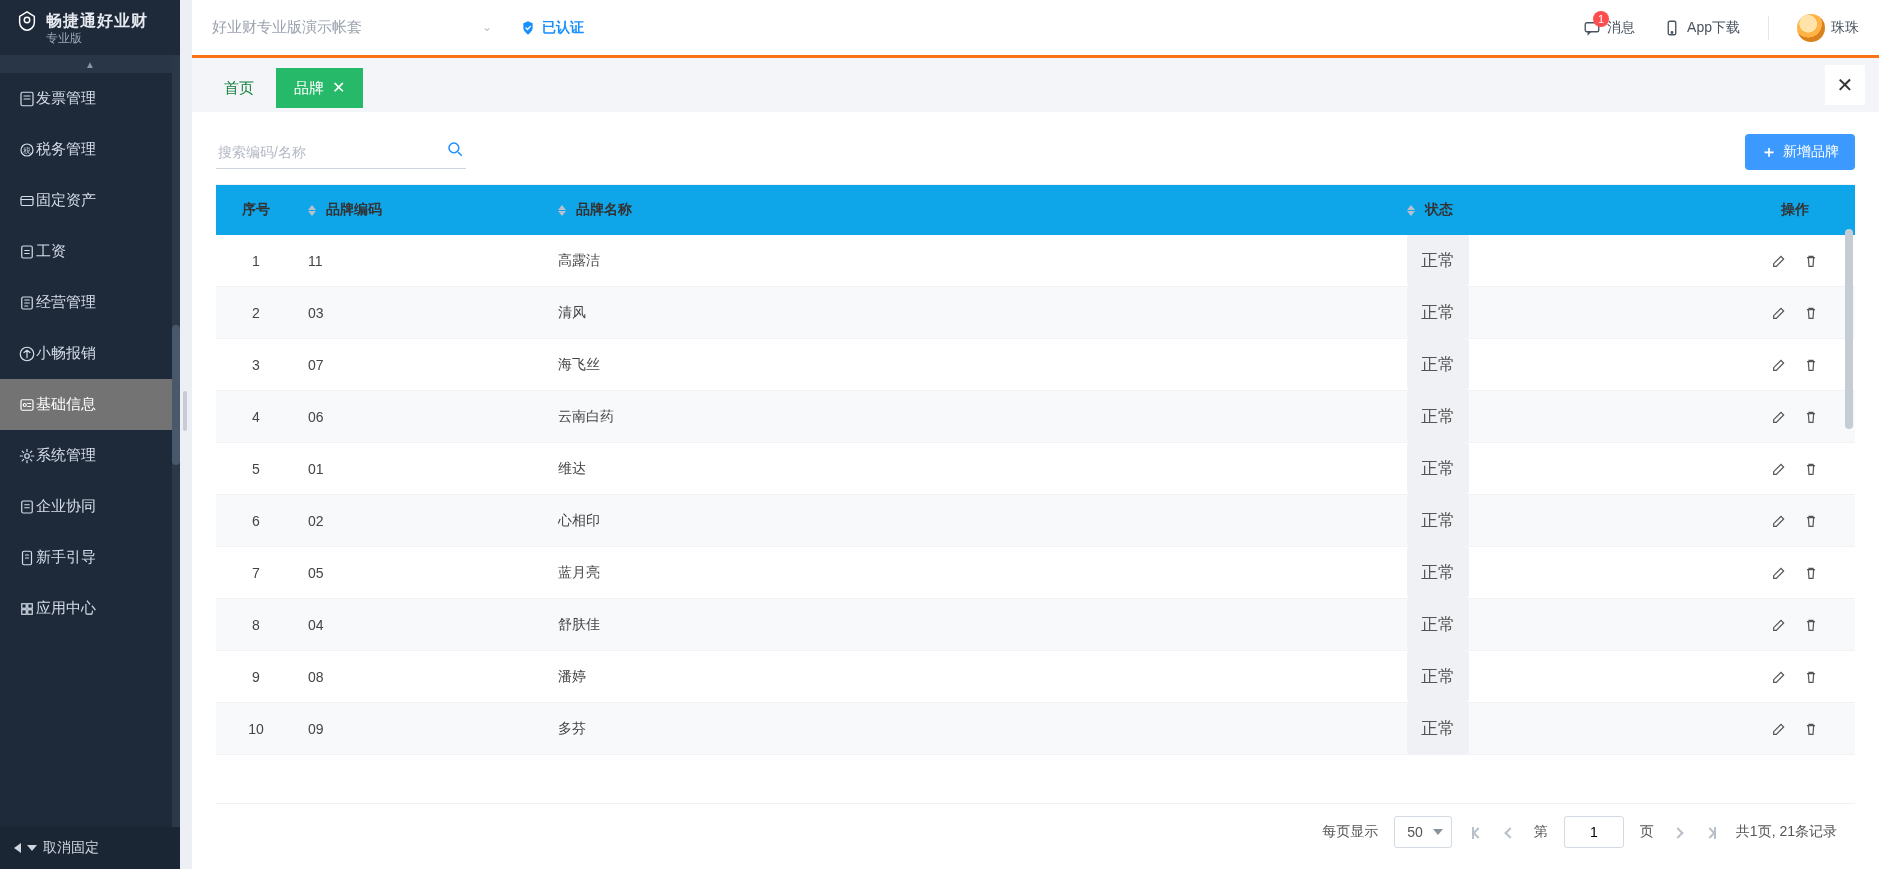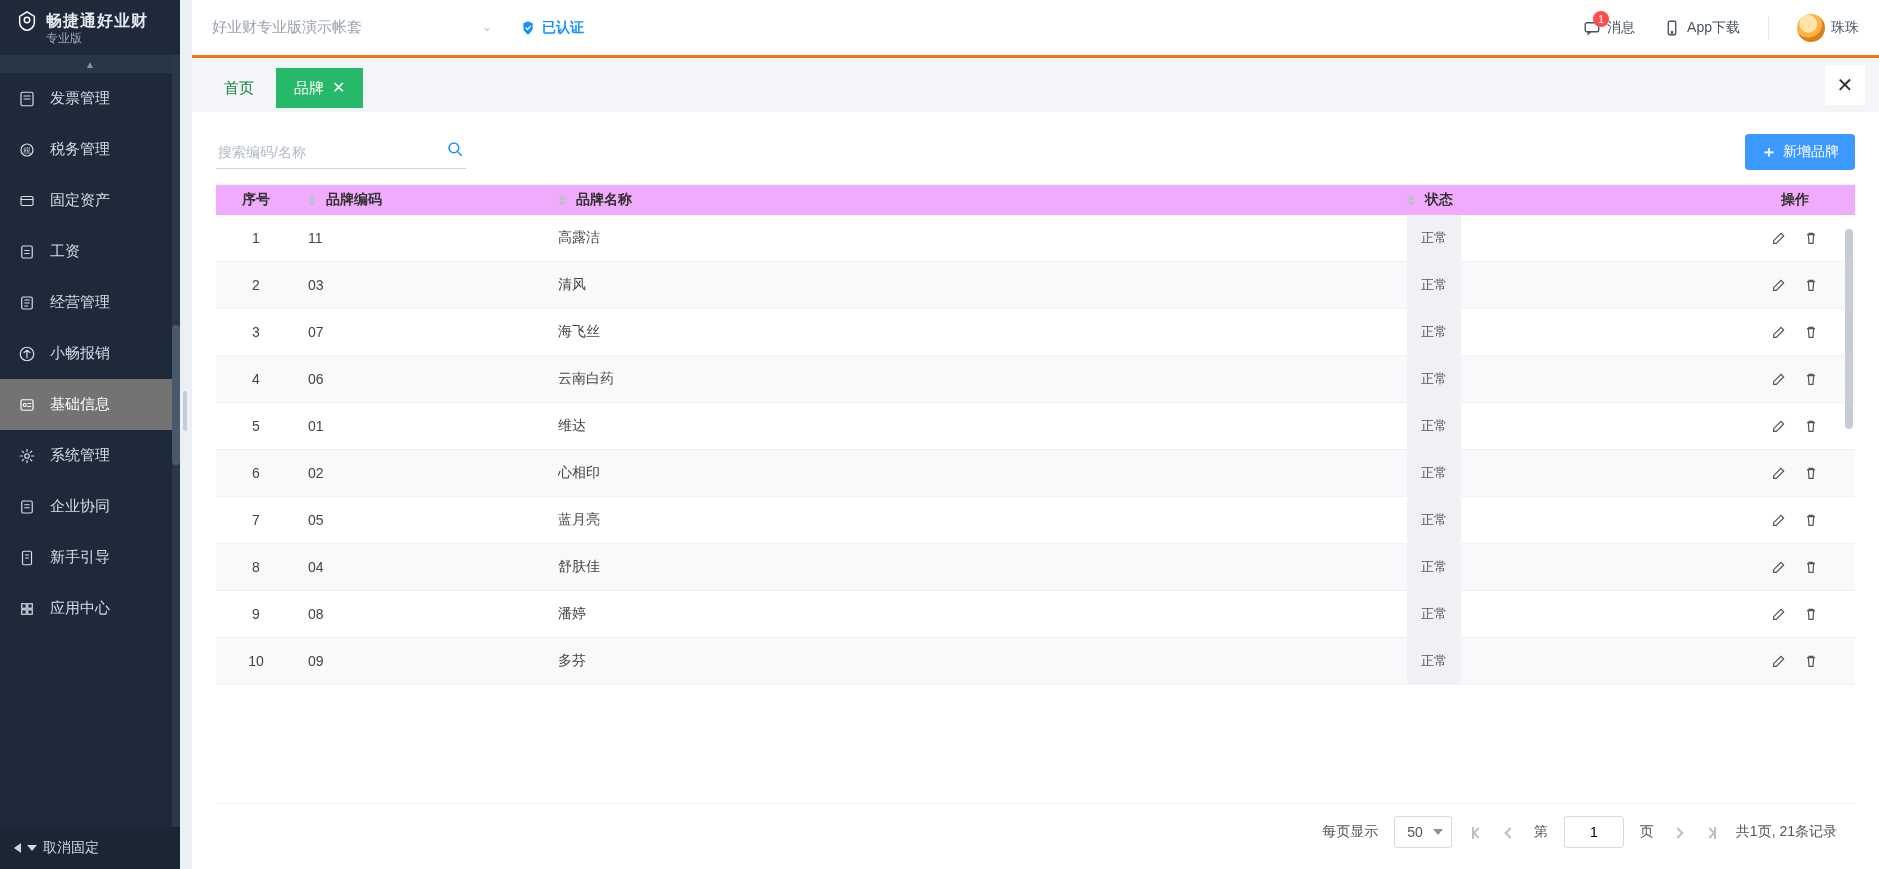--- a/index.html
+++ b/index.html
@@ -7,21 +7,21 @@
   body { display: flex; overflow: hidden; }
 
   
   .sidebar { width: 180px; flex: 0 0 180px; background: #1e2a3a; color: #e6eaf0; display: flex; flex-direction: column; position: relative; }
   .brand { display: flex; align-items: center; gap: 8px; padding: 10px 16px 2px; }
   .brand-logo { width: 22px; height: 22px; }
   .brand-title { font-size: 16px; font-weight: 600; letter-spacing: 1px; }
   .brand-sub { font-size: 12px; color: #9aa6b5; padding: 0 16px 8px 46px; margin-top: -4px; }
   .side-scroll { flex: 1; overflow-y: auto; position: relative; }
   .scroll-hint-top { height: 18px; background: linear-gradient(#283647,#283647); display:flex; justify-content:center; align-items:center; font-size:10px; color:#8a95a3; }
-  .nav-item { display: flex; align-items: center; gap: 14px; padding: 16px 18px; cursor: pointer; color: #d5dde8; font-size: 15px; }
+  .nav-item { display: flex; align-items: center; padding: 16px 18px; cursor: pointer; color: #d5dde8; font-size: 15px; }
   .nav-item .ico { width: 18px; height: 18px; display:inline-flex; align-items:center; justify-content:center; }
   .nav-item.active { background: #737373; color: #fff; }
   .side-scrollbar-track { position:absolute; right:0; top:0; width:8px; height:100%; background:#2a384a; }
   .side-scrollbar-thumb { position:absolute; right:0; top:270px; width:8px; height:140px; background:#49586b; border-radius:4px; }
   .sidebar-footer { padding: 12px 14px; background:#1b2635; display:flex; align-items:center; gap:6px; color:#cfd6e0; font-size:14px; cursor:pointer;}
   .chevron-left { width:0;height:0;border-top:5px solid transparent;border-bottom:5px solid transparent;border-right:7px solid #cfd6e0; display:inline-block;}
   .chevron-down-w { width:0;height:0;border-left:5px solid transparent;border-right:5px solid transparent;border-top:6px solid #cfd6e0; display:inline-block;}
 
   
   .splitter { width:12px; flex:0 0 12px; background:#eceff3; position:relative; }
@@ -58,29 +58,29 @@
   .search-input { width:100%; border:none; border-bottom:1px solid #d0d6de; padding:8px 30px 8px 2px; font-size:14px; outline:none; color:#333; background:transparent;}
   .search-input::placeholder { color:#b3bac4;}
   .search-wrap .search-ico { position:absolute; right:2px; top:4px; color:#1890ff; cursor:pointer;}
   .toolbar-spacer { flex:1;}
   .btn-primary { background:#3b99ff; color:#fff; border:none; border-radius:4px; height:36px; padding:0 16px; font-size:14px; display:flex; align-items:center; gap:6px; cursor:pointer;}
   .btn-primary .plus { font-size:16px; line-height:1; font-weight:bold;}
 
   
   .table-wrap { flex:1; overflow:auto; position:relative; border-top:1px solid #eef1f5;}
   table { width:100%; border-collapse:collapse; table-layout:fixed;}
-  thead th { background:#f0abfc; font-weight:600; color:#333; height:30px; text-align:left; padding:0 12px; font-size:14px; position:sticky; top:0;}
+  thead th { background:#0ea5e9; font-weight:600; color:#333; height:50px; text-align:left; padding:0 12px; font-size:14px; position:sticky; top:0;}
   thead th.center, tbody td.center { text-align:center;}
   tbody td { height:40px; padding:0 12px; border-bottom:1px solid #f0f2f5; color:#444;}
   tbody tr.stripe td { background:#f7f9fb;}
   .sort-handle{ display:inline-flex; flex-direction:column; margin-right:6px; vertical-align:middle; gap:1px;}
   .sort-handle span{ width:0;height:0;border-left:4px solid transparent;border-right:4px solid transparent;}
   .sort-handle .up{ border-bottom:5px solid #b8c0cc;}
   .sort-handle .dn{ border-top:5px solid #b8c0cc;}
-  .status-chip { display:inline-block; background:#eff1f4; color:#555; padding:14px 14px; border-radius:3px; font-size:13px;}
+  .status-chip { display:inline-block; background:#eff1f4; color:#555; padding:14px 14px; border-radius:3px; font-size:17px;}
   .row-actions { display:flex; gap:16px; justify-content:center; color:#666;}
   .row-actions svg { width:16px;height:16px; cursor:pointer;}
   .col-seq{ width:80px;} .col-code{ width:250px;} .col-name{ } .col-status{ width:340px;} .col-ops{ width:120px;}
   .tbl-scroll-thumb{ position:absolute; right:2px; top:44px; width:8px; height:200px; background:#c6ccd4; border-radius:4px;}
 
   
   .pager { height:56px; display:flex; align-items:center; justify-content:flex-end; gap:16px; padding:4px 18px; border-top:1px solid #eef1f5; color:#555;}
   .pager .sel { border:1px solid #d4dae1; border-radius:3px; height:32px; padding:0 28px 0 12px; display:flex; align-items:center; position:relative; cursor:pointer;}
   .pager .sel .chev { position:absolute; right:8px; top:50%; transform:translateY(-50%); color:#8a929c;}
   .pager .nav-ico { color:#b8c0ca; cursor:pointer; padding:4px;}

